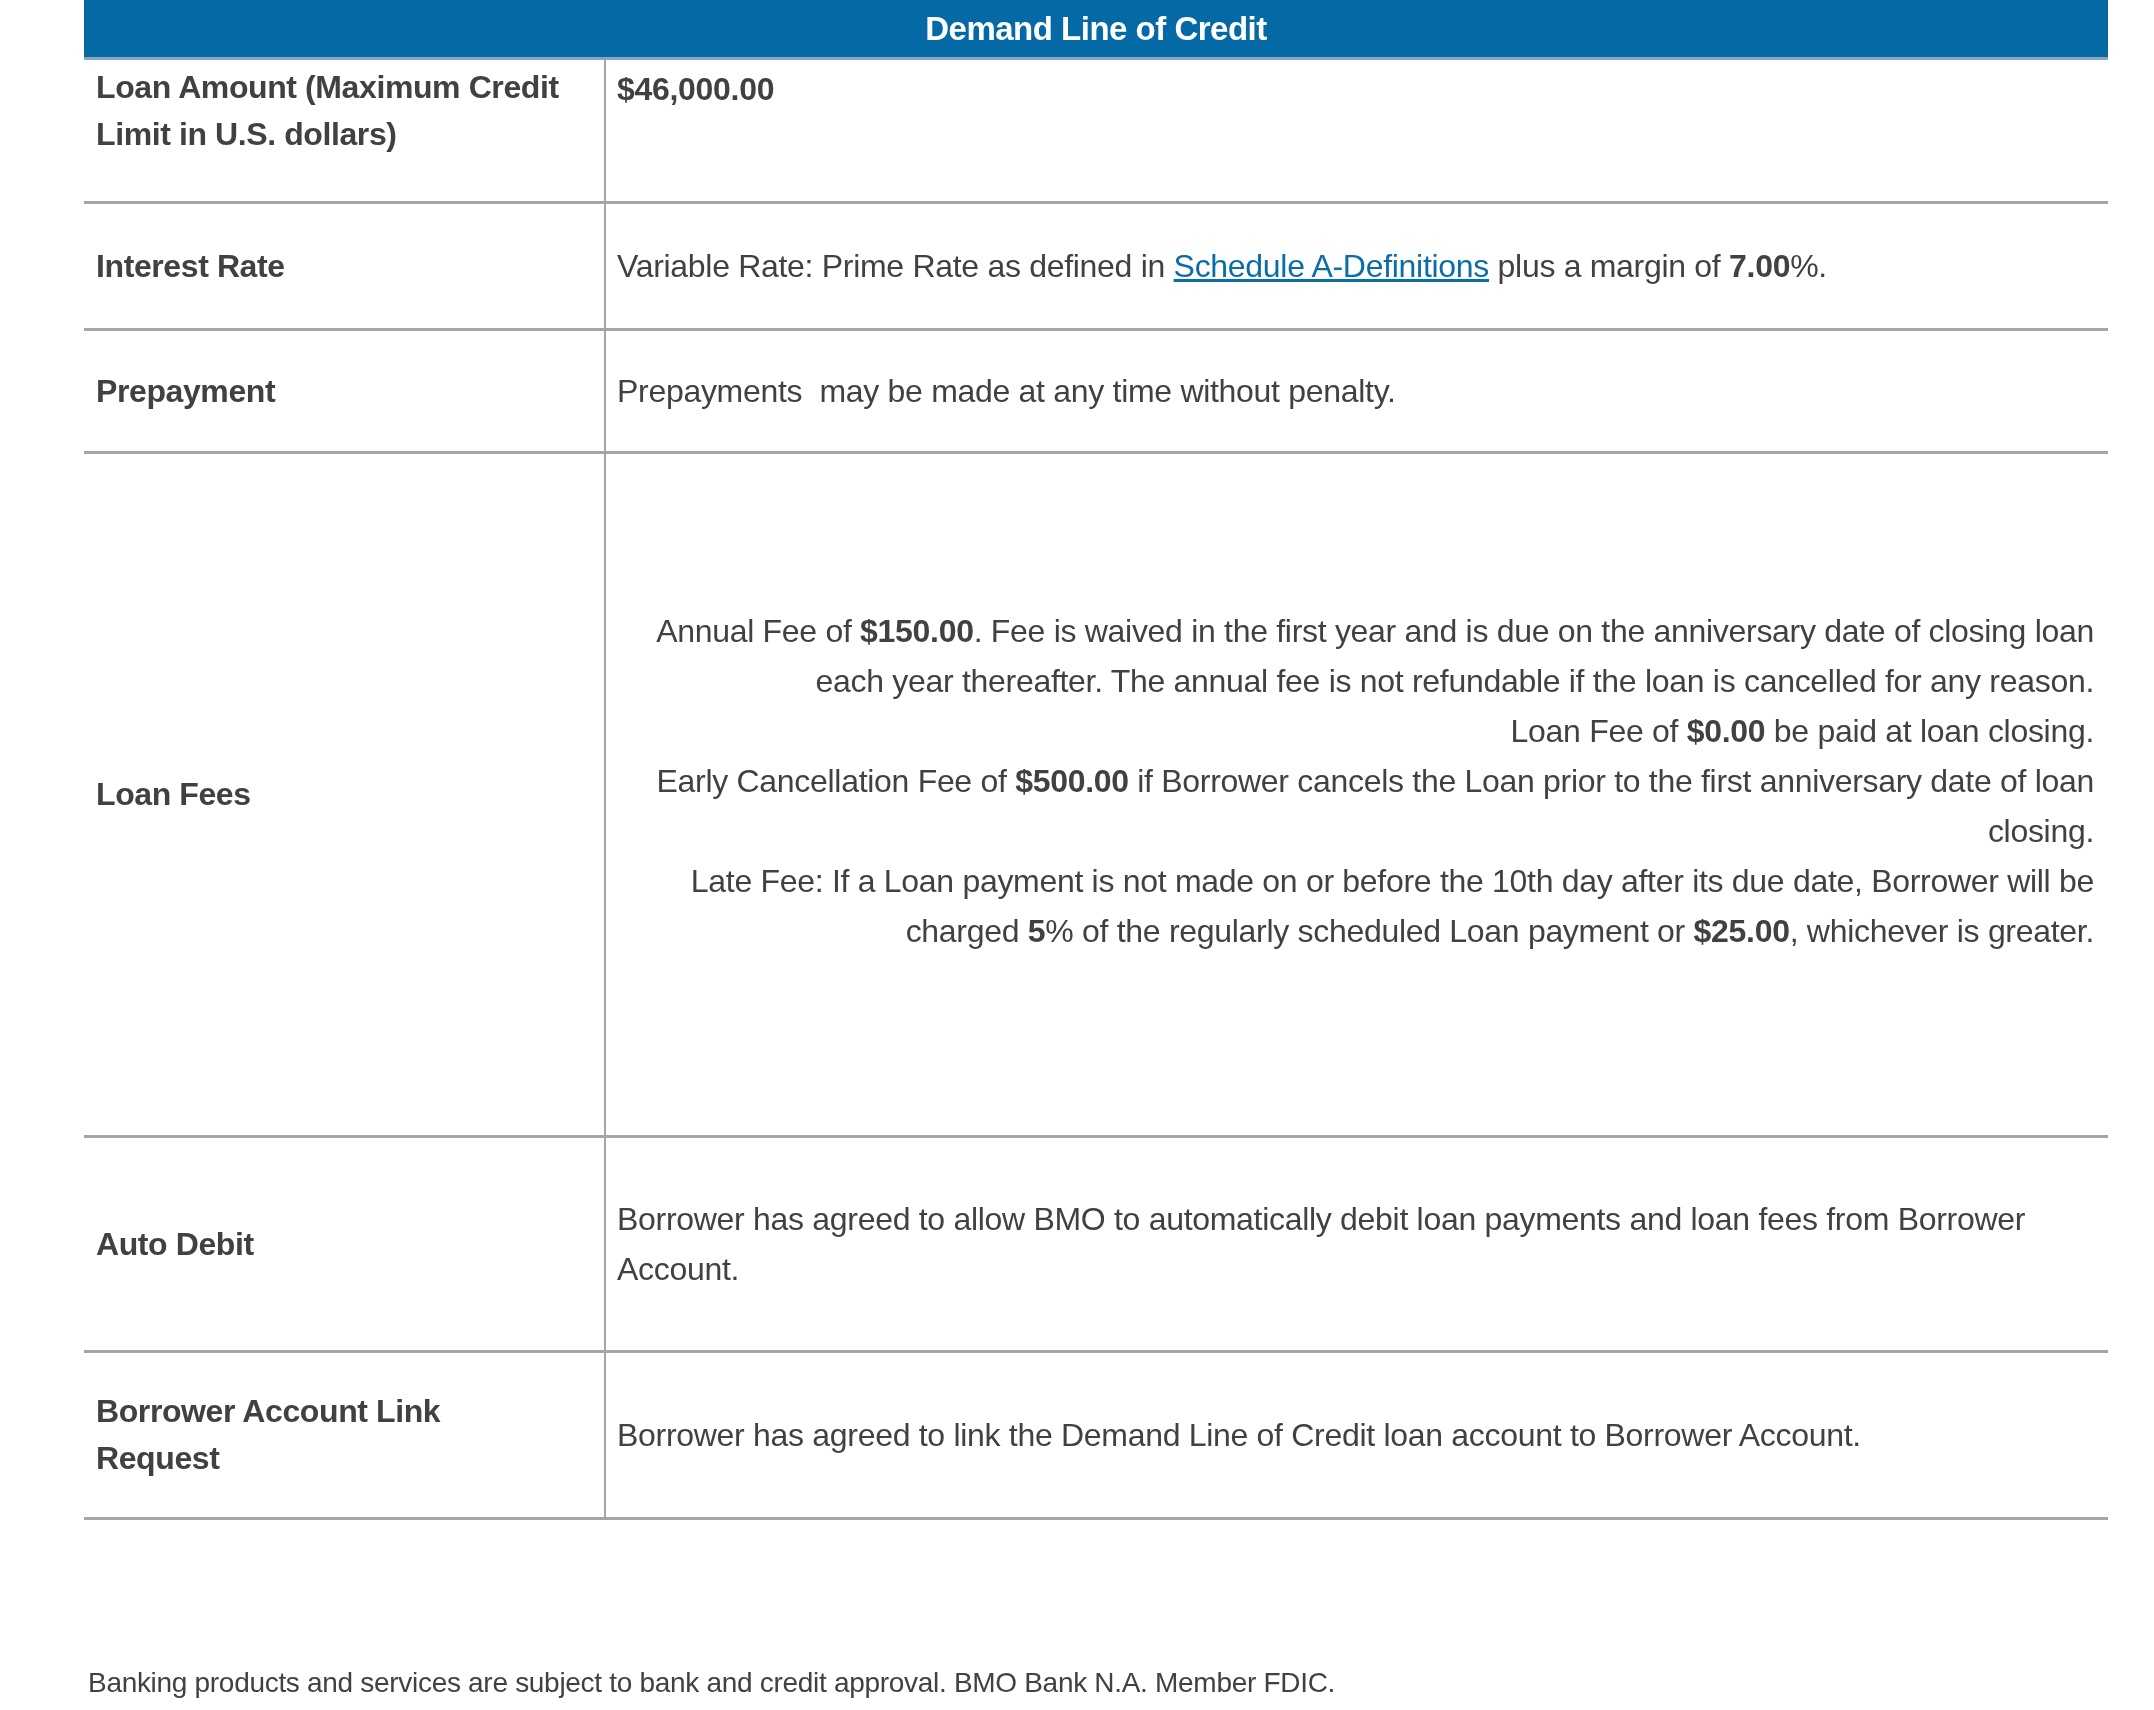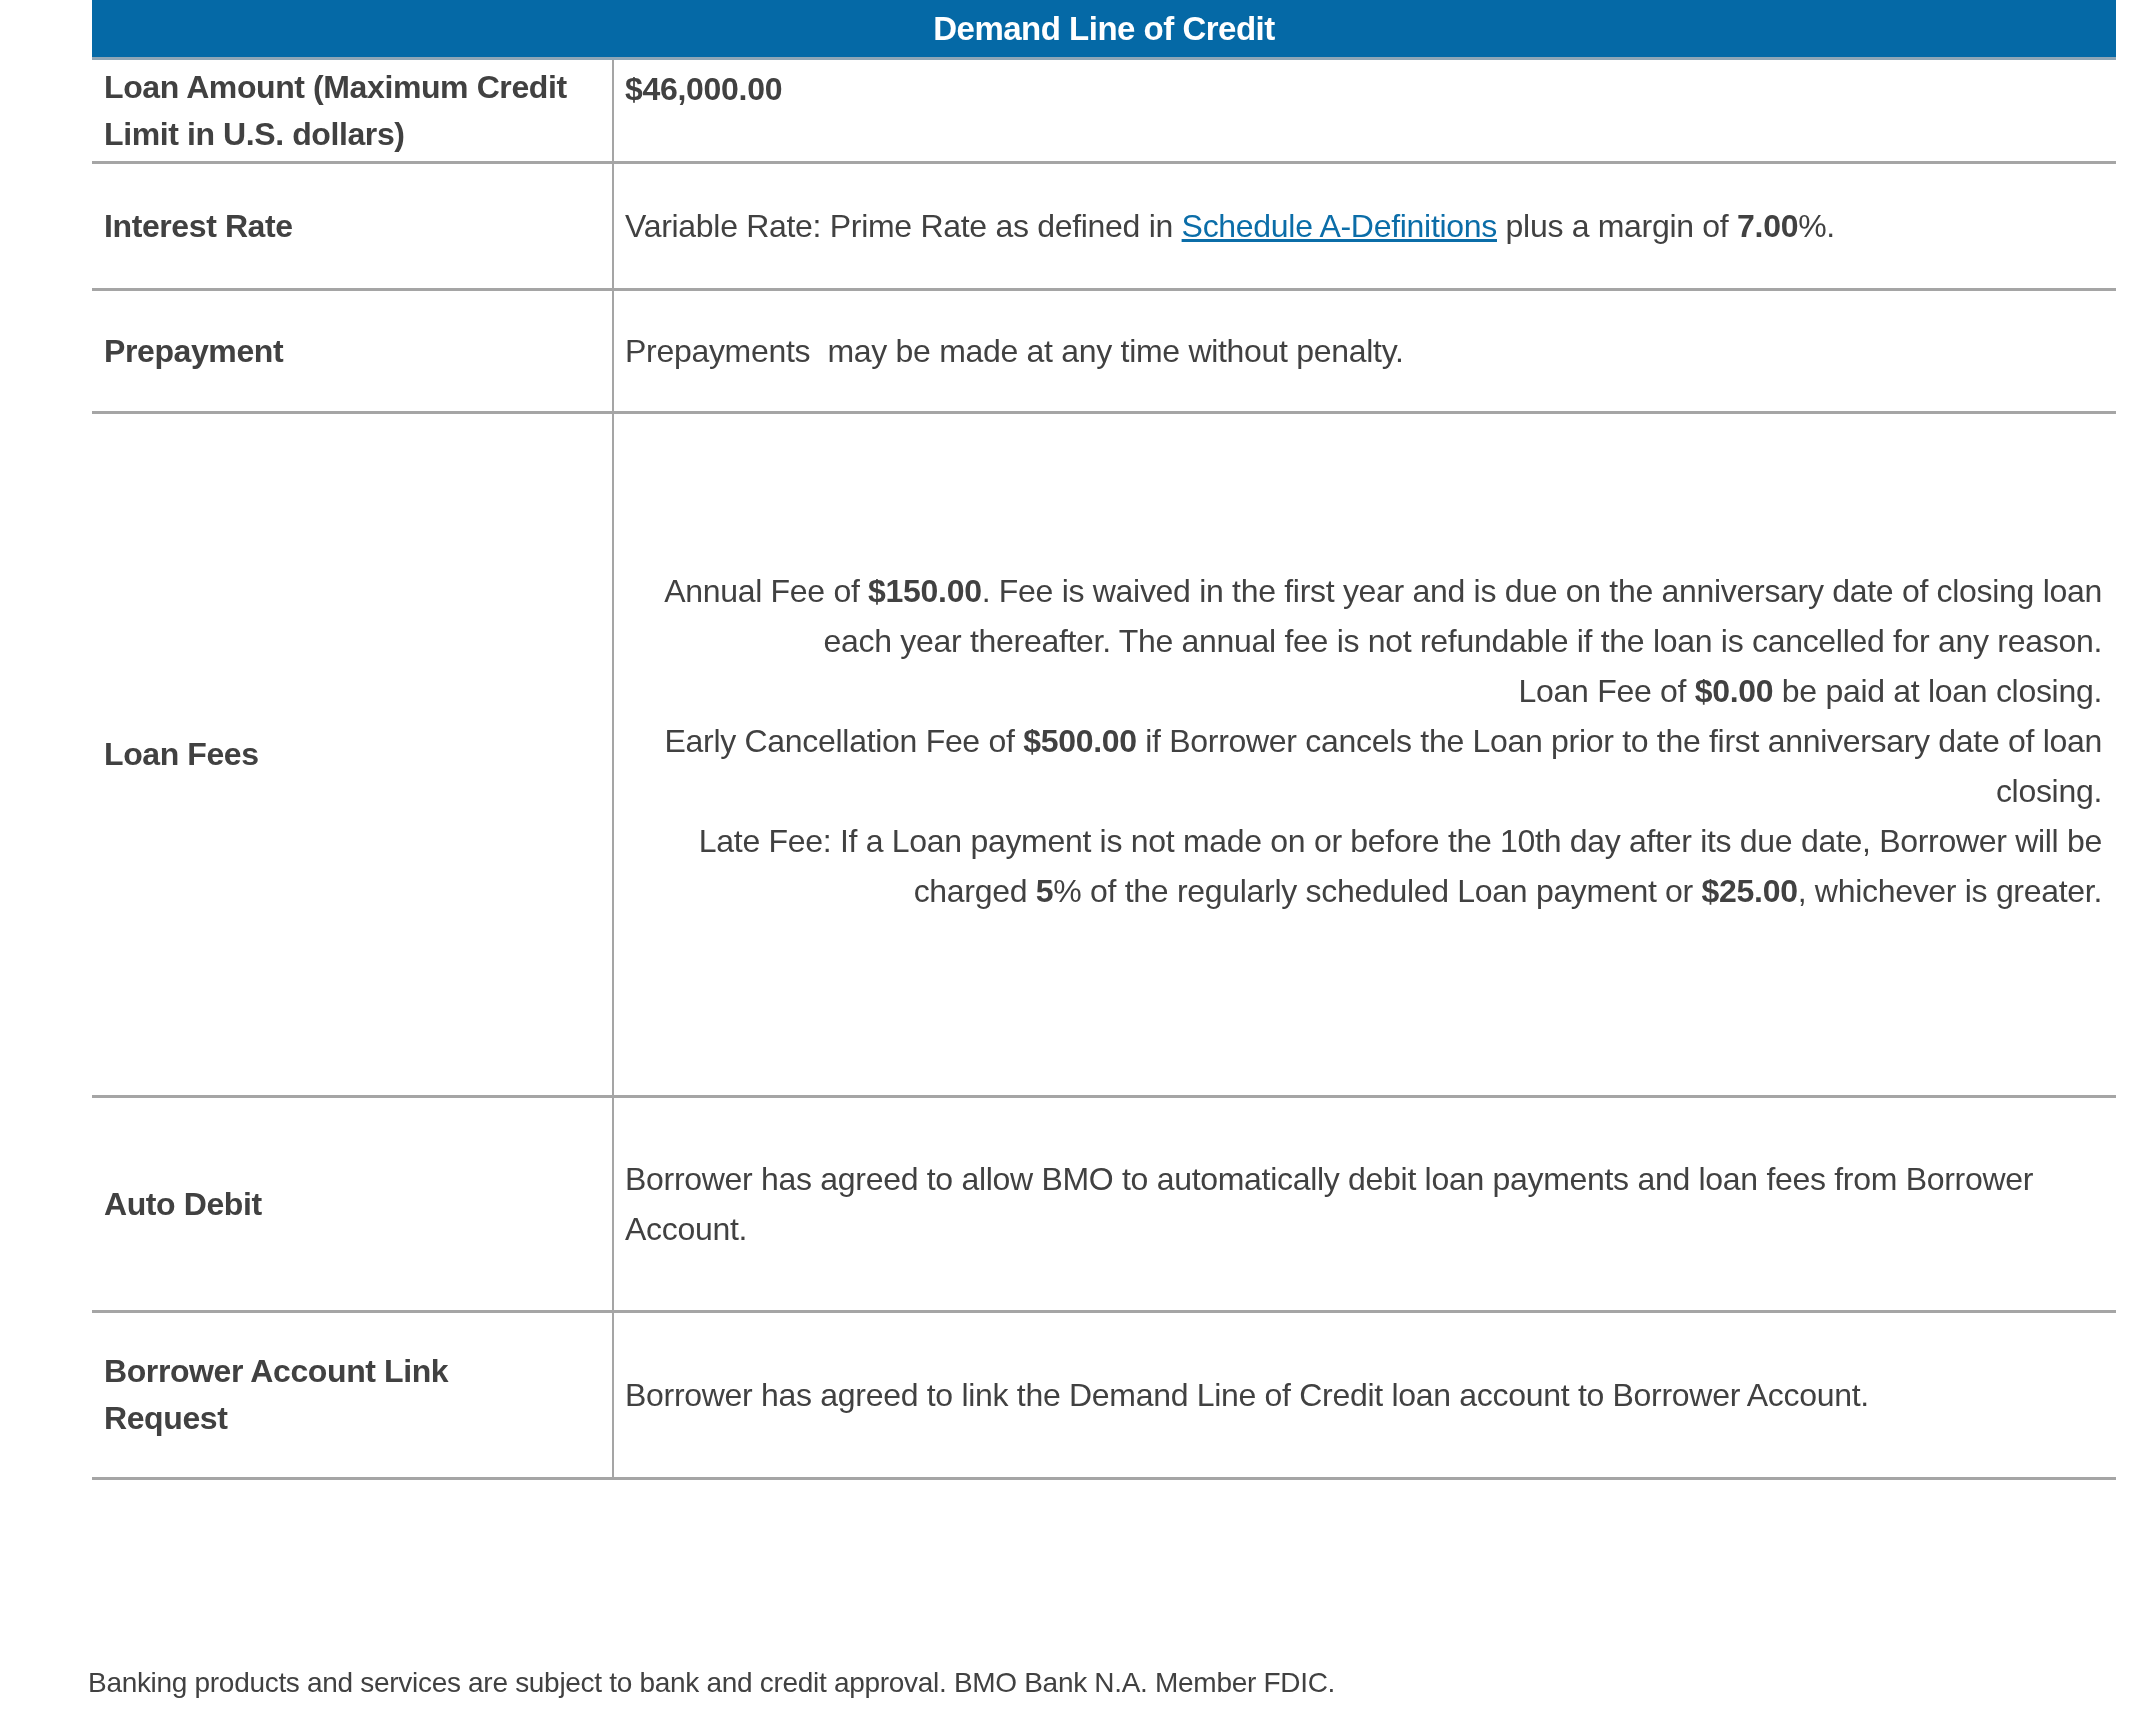--- a/index.html
+++ b/index.html
@@ -2,21 +2,21 @@
 <html><head>
   <meta charset="utf-8">
   <style>
     html, body { margin: 0; padding: 0; background: #ffffff; }
     body {
       width: 2154px; height: 1711px; position: relative; overflow: hidden;
       font-family: "Liberation Sans", sans-serif;
       color: #414141;
     }
     .table {
-      position: absolute; left: 92px; top: 0; width: 2024px;
+      position: absolute; left: 84px; top: 0; width: 2024px;
     }
     .header {
       height: 57px; background: #0569A6; color: #ffffff;
       font-weight: bold; font-size: 33px; letter-spacing: -0.5px;
       display: flex; align-items: center; justify-content: center;
       border-bottom: 3px solid #8fa6b6;
     }
     .row {
       display: flex; border-bottom: 3px solid #a5a5a5; box-sizing: border-box;
     }
@@ -43,21 +43,21 @@
     }
   </style>
 </head>
 <body>
 
 <div class="table">
   <div class="header">
     <span>Demand Line of Credit</span>
   </div>
 
-  <div class="row top" style="height:104px;">
+  <div class="row top" style="height:144px;">
     <div class="cell-label">Loan Amount (Maximum Credit Limit in U.S. dollars)</div>
     <div class="cell-value">
       <p><b>$46,000.00</b></p>
     </div>
   </div>
 
   <div class="row" style="height:127px;">
     <div class="cell-label">Interest Rate</div>
     <div class="cell-value">
       <p><span>Variable Rate: Prime Rate as defined in </span><a class="link">Schedule A-Definitions</a><span> plus a margin of </span><b>7.00</b><span>%.</span></p>

